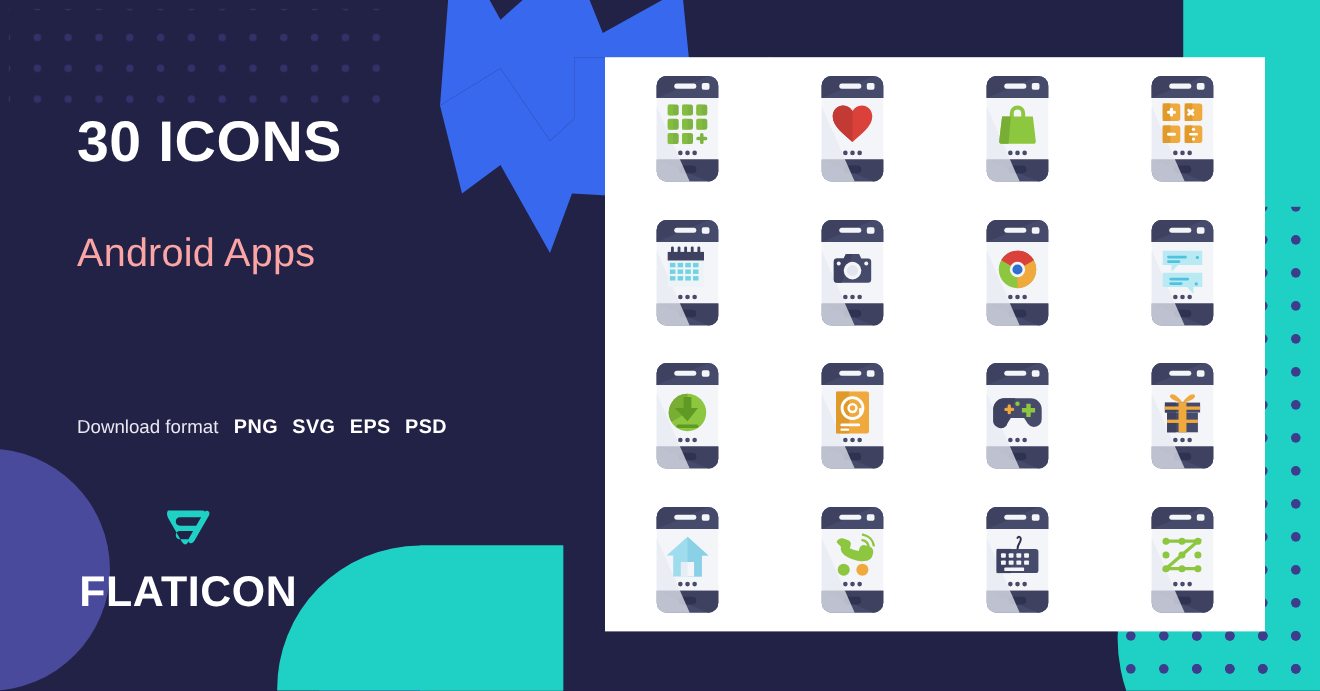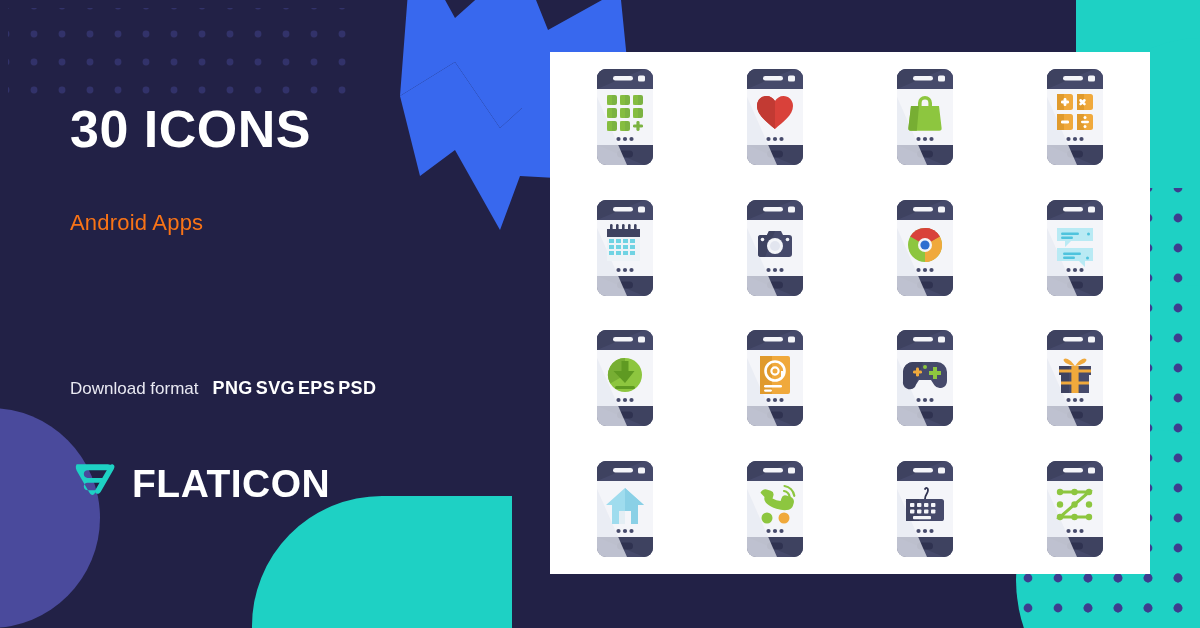--- a/index.html
+++ b/index.html
@@ -13,35 +13,35 @@
   #bg { position:absolute; inset:0; width:1200px; height:628px; }
   .left-panel { position:absolute; left:0; top:0; width:614px; height:628px; }
 
   .title {
     position:absolute; left:70px; top:103px;
     font-size:52px; font-weight:bold; color:#ffffff;
     letter-spacing:0.5px; line-height:1;
   }
   .subtitle {
     position:absolute; left:70px; top:212px;
-    font-size:22px; font-weight:normal; color:#f97316;
+    font-size:36px; font-weight:normal; color:#fca5a5;
     letter-spacing:0.2px; line-height:1;
   }
   .fmt-row {
     position:absolute; left:70px; top:363px;
     display:flex; align-items:baseline; gap:14px;
     white-space:nowrap;
   }
   .fmt-label { font-size:17px; color:#e9e9f2; font-weight:normal;margin-top:16px; }
-  .fmt-list { display:flex; gap:3px; }
+  .fmt-list { display:flex; gap:13px; }
   .fmt-item { font-size:18px; color:#ffffff; font-weight:bold; letter-spacing:0.4px; }
 
   .logo-row {
     position:absolute; left:72px; top:461px;
-    display:flex; align-items:center; gap:14px;
+    display:flex; align-items:center; gap:14px;flex-direction:column;
   }
   .logo-word { font-size:39px; font-weight:bold; color:#ffffff; letter-spacing:0.5px; line-height:1; }
 
   
   .card {
     position:absolute; left:550px; top:52px;
     width:600px; height:522px; background:#ffffff;
   }
   .grid {
     position:absolute; inset:0;

